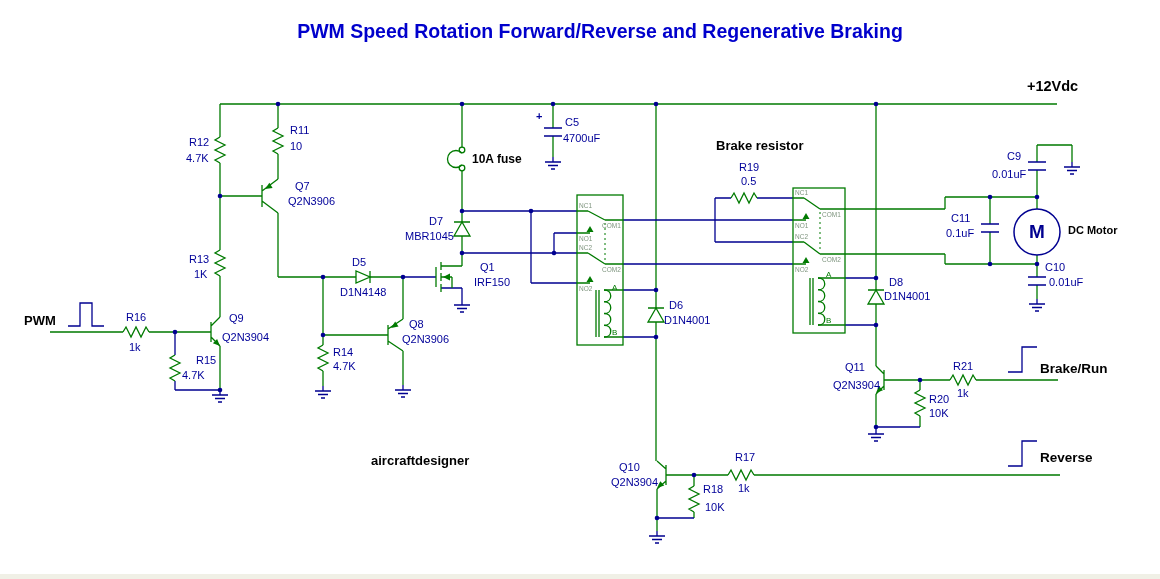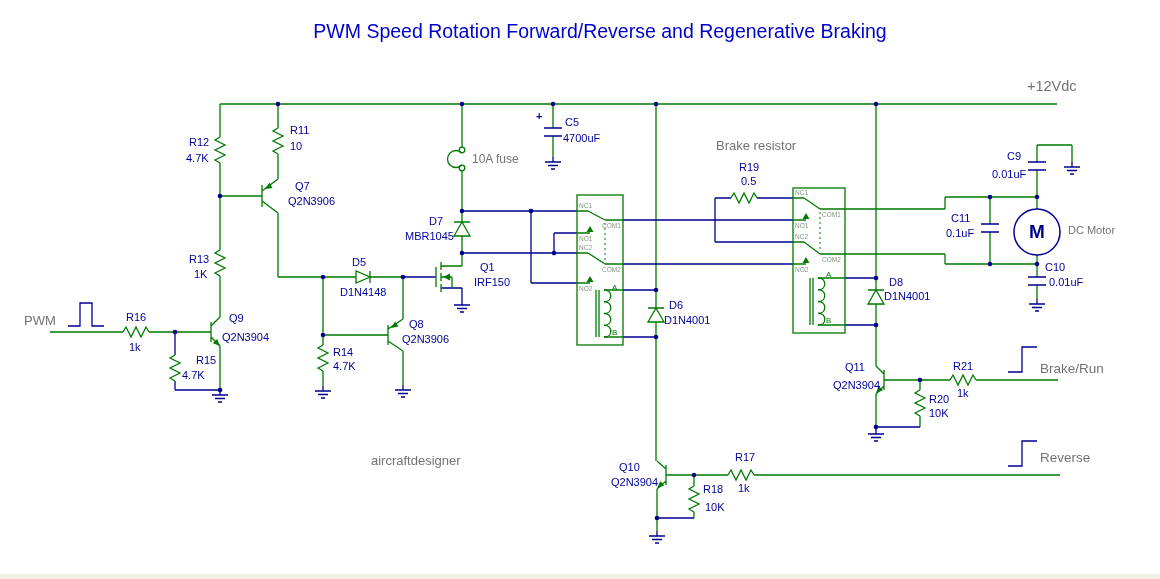--- a/index.html
+++ b/index.html
@@ -1,24 +1,24 @@
 <!DOCTYPE html>
 <html><head>
 <meta charset="utf-8">
 <style>
   html,body{margin:0;padding:0;background:#fff;}
   #stage{position:relative;width:1160px;height:579px;background:#FFFFFF;overflow:hidden;
          font-family:"Liberation Sans",sans-serif;}
   #schem{position:absolute;left:0;top:0;}
   .lbl{position:absolute;color:#000099;font-size:11px;line-height:12px;white-space:nowrap;}
-  .ann{position:absolute;color:#737373;font-weight:normal;font-size:13px;line-height:14px;white-space:nowrap;}
+  .ann{position:absolute;color:#000000;font-weight:bold;font-size:13px;line-height:14px;white-space:nowrap;}
   .pin{position:absolute;color:#7F957F;font-size:6.5px;line-height:7px;white-space:nowrap;}
   .coilpin{position:absolute;color:#007A00;font-size:8px;line-height:8px;white-space:nowrap;}
   #title{position:absolute;left:150px;top:20px;width:900px;text-align:center;
-         color:#0000CC;font-weight:normal;font-size:19.5px;}
+         color:#0000CC;font-weight:bold;font-size:19.5px;}
   #motorM{position:absolute;left:1024px;top:221px;width:26px;text-align:center;
           color:#000090;font-weight:bold;font-size:19px;}
   #footer-strip{position:absolute;left:0;top:574px;width:1160px;height:5px;background:#F0F0E6;}
   .g{stroke:#007A00;stroke-width:1.3;fill:none;}
   .b{stroke:#000090;stroke-width:1.3;fill:none;}
   .cap{stroke:#000090;stroke-width:1.7;fill:none;}
   .dash{stroke:#007A00;stroke-width:1;fill:none;stroke-dasharray:2,3;}
   .gfill{fill:#007A00;stroke:none;}
   .dot{fill:#000090;stroke:none;}
 </style>

